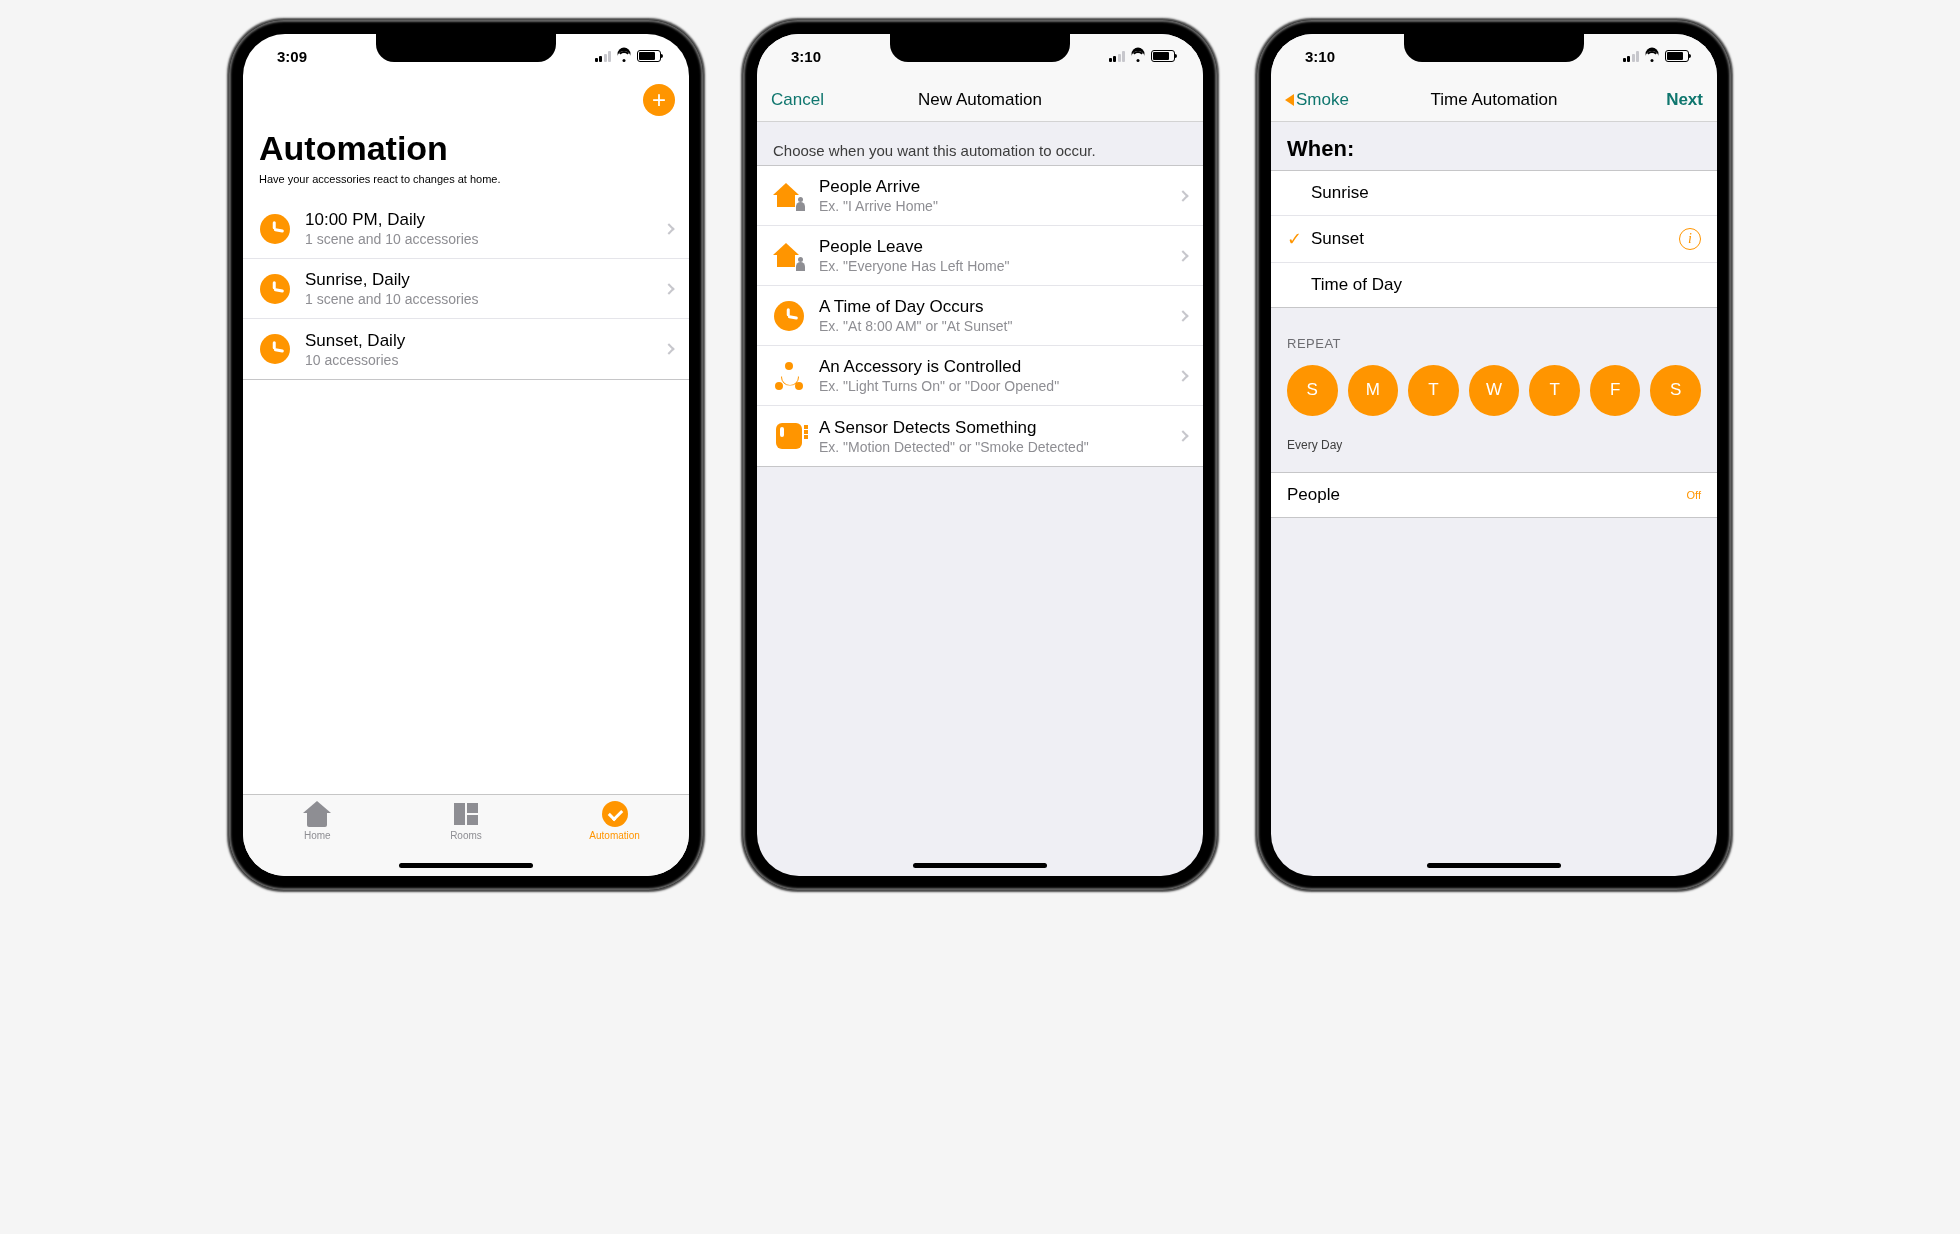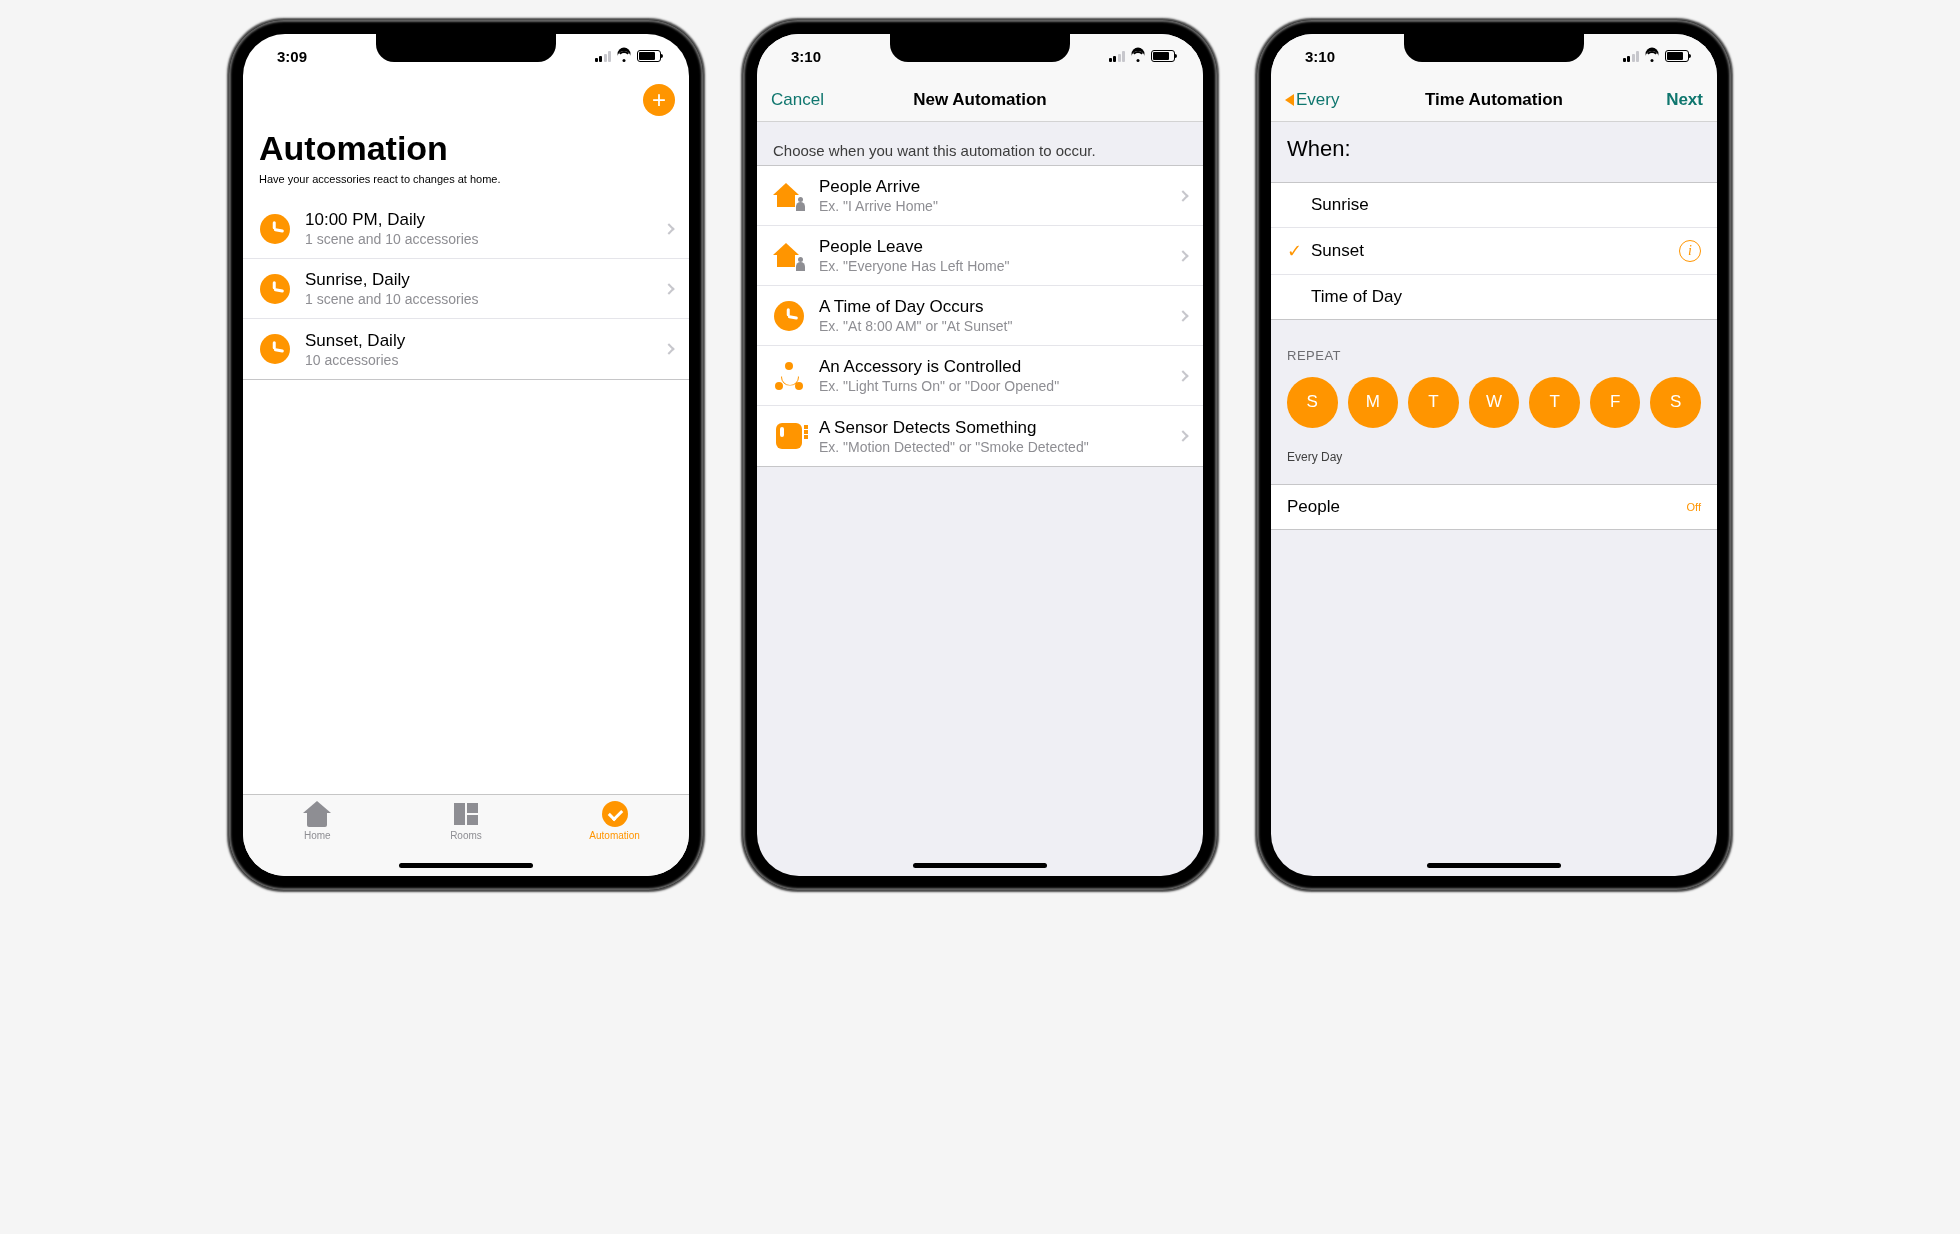--- a/index.html
+++ b/index.html
@@ -71,21 +71,21 @@
   .nav-bar {
     height: 44px;
     display: flex;
     align-items: center;
     justify-content: space-between;
     padding: 0 14px;
     border-bottom: 0.5px solid rgba(0,0,0,0.15);
     background: #f8f8f8;
   }
   .nav-bar.transparent { background: transparent; border-bottom: none; }
-  .nav-title { font-size: 17px; font-weight: 700; position: absolute; left:0; right:0; text-align:center; pointer-events:none; }
+  .nav-title { font-size: 17px; font-weight: 400; position: absolute; left:0; right:0; text-align:center; pointer-events:none; }
   .nav-link { color: #0f766e; font-size: 17px; display:flex; align-items:center; gap:2px; }
   .chev-left { width:0; height:0; border-top:6px solid transparent; border-bottom:6px solid transparent; border-right:9px solid #ff9500; }
 
   .large-title-area { padding: 8px 16px 14px; }
   .large-title { font-size: 34px; font-weight: 700; line-height:1.1; }
   .subtitle-line { font-size: 11px; color: #000; margin-top: 6px; }
 
   .plus-btn {
     width: 32px; height: 32px; background: #ff9500; border-radius: 50%;
     display:flex; align-items:center; justify-content:center; color:#fff; font-size:24px; font-weight:300;
@@ -124,21 +124,21 @@
   .sensor-icon { width:26px; height:26px; background:#ff9500; border-radius:6px; position:relative; }
   .sensor-icon::before{content:"";position:absolute;top:4px;left:4px;width:4px;height:10px;background:#fff;border-radius:2px;}
   .sensor-icon::after{content:"";position:absolute;top:2px;right:-6px;width:4px;height:4px;background:#ff9500;box-shadow:0 5px 0 #ff9500, 0 10px 0 #ff9500;}
   .row-text { flex:1; min-width:0; }
   .row-title { font-size: 17px; color:#000; }
   .row-sub { font-size: 14px; color:#8e8e93; margin-top:1px; }
   .chev-right { width:8px; height:8px; border-top:2px solid #c7c7cc; border-right:2px solid #c7c7cc; transform:rotate(45deg); flex-shrink:0; }
 
   .section-header { padding: 20px 16px 6px; font-size: 15px; color:#3c3c3c; }
   .section-header.upper { text-transform: uppercase; font-size:13px; color:#6d6d72; letter-spacing:0.5px; padding-top:28px;}
-  .section-header.big { font-size: 22px; font-weight:400; color:#000; padding-top:14px; padding-bottom:20px;}
+  .section-header.big { font-size: 22px; font-weight:700; color:#000; padding-top:14px; padding-bottom:8px;}
 
   .simple-row { padding: 12px 16px; background:#fff; border-bottom:0.5px solid #e5e5ea; display:flex; align-items:center; min-height:44px; }
   .simple-row:last-child{border-bottom:none;}
   .check { color:#ff9500; font-size:18px; width:24px; }
   .info-circle { width:22px; height:22px; border:1.5px solid #ff9500; border-radius:50%; color:#ff9500; font-size:14px; display:flex;align-items:center;justify-content:center; font-family:Georgia,serif; font-style:italic; margin-left:auto;}
 
   .day-pills { display:flex; gap:10px; padding: 8px 16px 14px; background:#efeff4; }
   .pill { flex:1; aspect-ratio:1; background:#ff9500; color:#fff; border-radius:50%; display:flex; align-items:center; justify-content:center; font-size:17px; }
   .footer-note { padding: 8px 16px 20px; font-size:12px; color:#404040; }
 
@@ -347,21 +347,21 @@
           </div>
         <div class="wifi-icon"></div>
         <div class="battery">
             <div class="battery-fill"></div>
           </div>
       </div>
     </div>
     <div class="nav-bar">
       <span class="nav-link">
           <span class="chev-left"></span>
-          <span>Every</span>
+          <span>Smoke</span>
         </span>
       <span class="nav-title">Time Automation</span>
       <span class="nav-link" style="font-weight:600">Next</span>
     </div>
 
     <div class="content">
       <div class="section-header big">When:</div>
       <div class="list">
         <div class="simple-row">
           <span class="check"></span>

